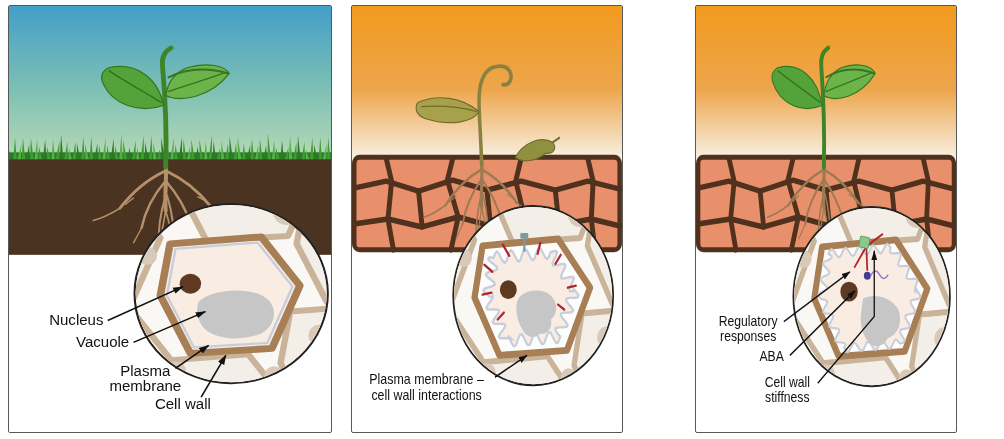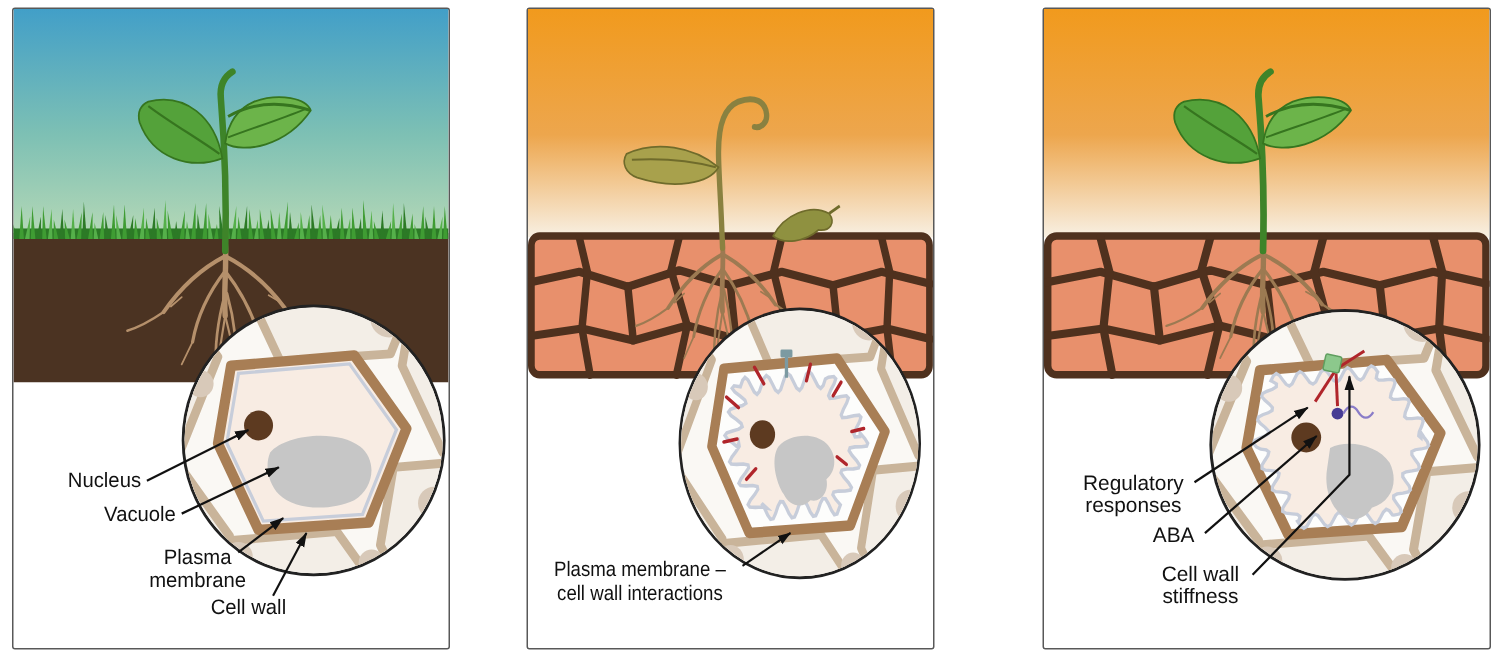--- a/index.html
+++ b/index.html
@@ -1,20 +1,20 @@
 <!DOCTYPE html>
 <html><head>
 <meta charset="utf-8">
 <style>
   html,body{margin:0;padding:0;background:#fff;}
   body{width:1004px;height:439px;position:relative;font-family:"Liberation Sans",sans-serif;overflow:hidden;}
   .panel{position:absolute;top:5px;height:428px;background:#fff;border:1.6px solid #585858;border-radius:2px;box-sizing:border-box;}
-  #p1{left:8px;width:292px;}
+  #p1{left:8px;width:324px;}
   #p2{left:351px;width:272px;}
-  #p3{left:695px;width:299px;}
+  #p3{left:695px;width:262px;}
   .panel svg{display:block;width:100%;height:100%;}
   text{font-size:14px;fill:#111;}
   .labels line,.labels path.arrow{stroke:#111;stroke-width:1.5;fill:none;}
 </style>
 </head>
 <body>
 
 <div class="panel" id="p1">
 <svg viewBox="0 0 300 428" preserveAspectRatio="none">
   <defs>

